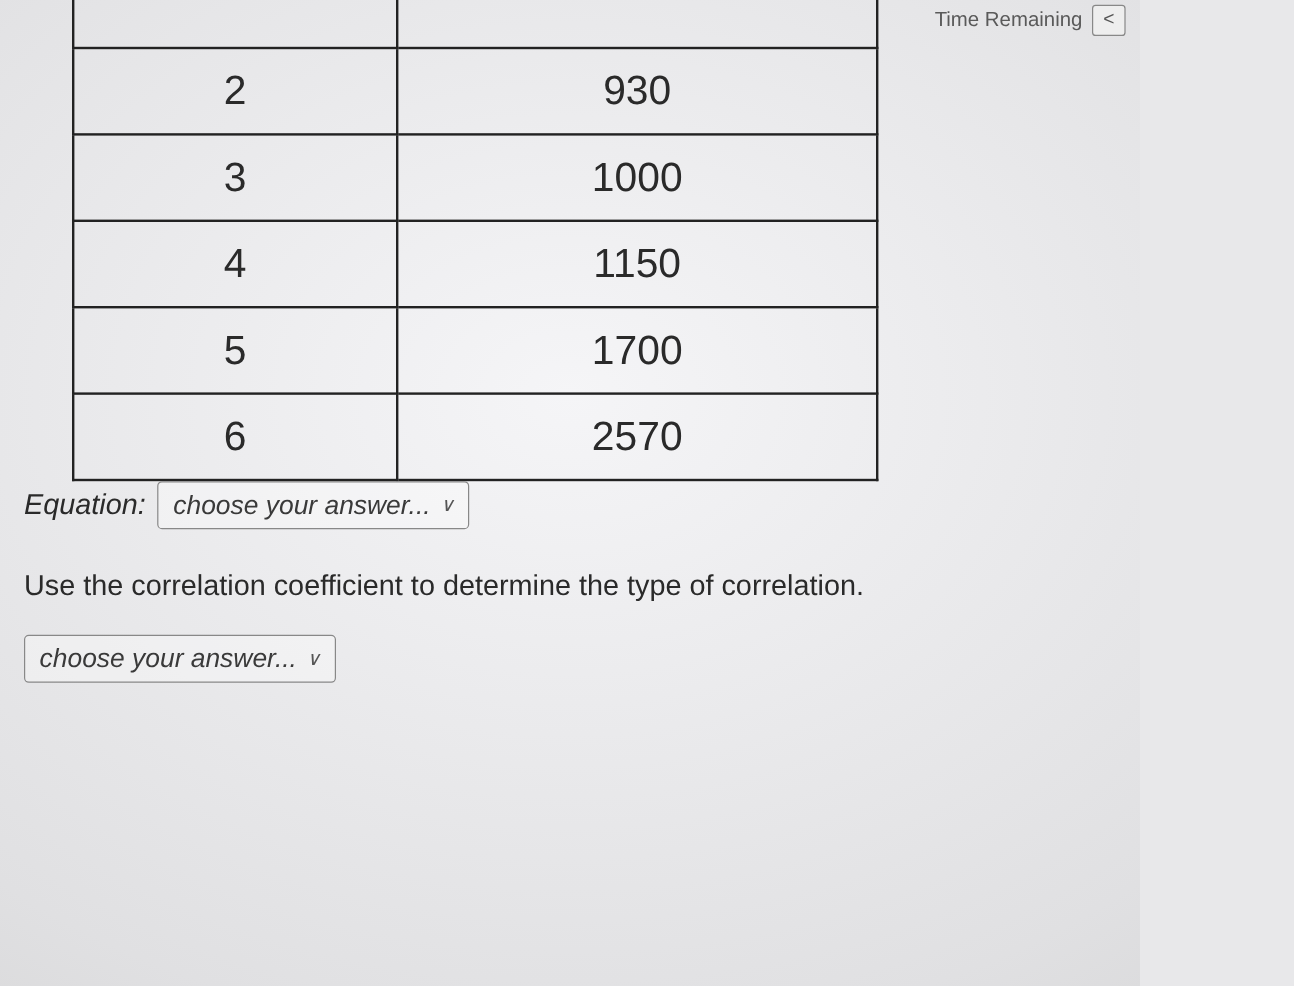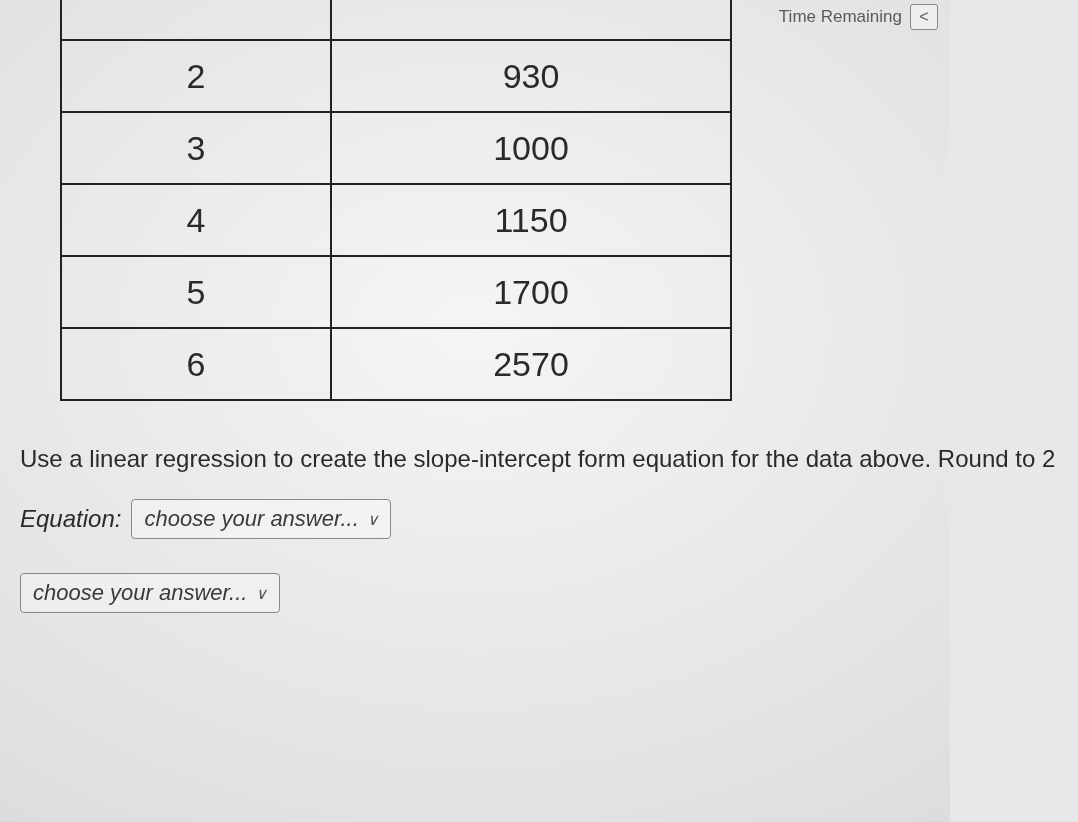--- a/index.html
+++ b/index.html
@@ -154,30 +154,30 @@
         <td class="col-a">5</td>
         <td class="col-b">1700</td>
       </tr>
       <tr>
         <td class="col-a">6</td>
         <td class="col-b">2570</td>
       </tr>
     </tbody>
       </table>
 
-    <div class="qtext">Use a linear regression to create the slope-intercept form equation for the data above. Round to 2</div>
 
     <div class="field-row">
       <span>Equation:</span>
       <div class="select">
         <span>choose your answer...</span>
         <span class="chev">∨</span>
       </div>
     </div>
 
+    <div class="qtext" style="margin-top:10px;">Use the correlation coefficient to determine the type of correlation.</div>
 
     <div class="field-row">
       <div class="select">
         <span>choose your answer...</span>
         <span class="chev">∨</span>
       </div>
     </div>
 
   </div>
 </div>

